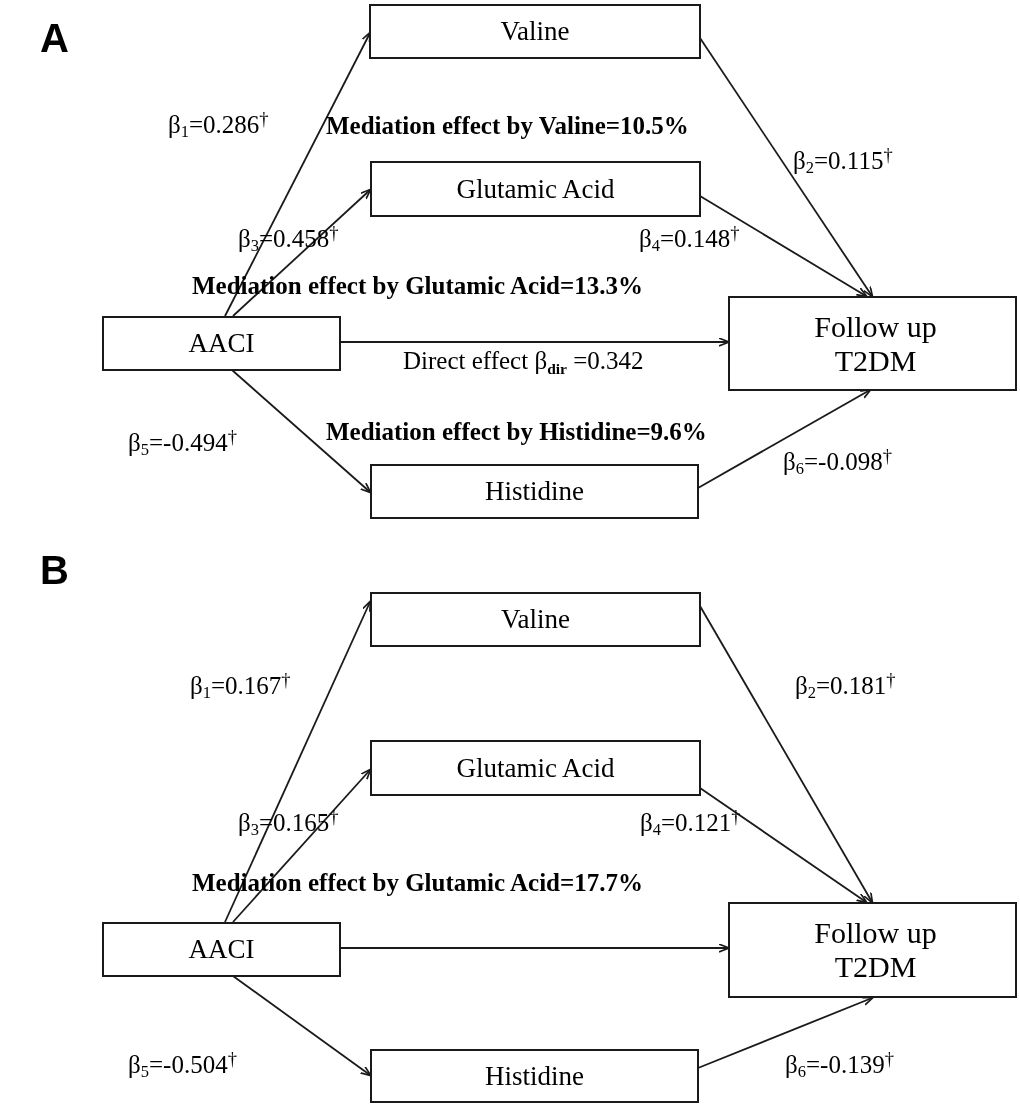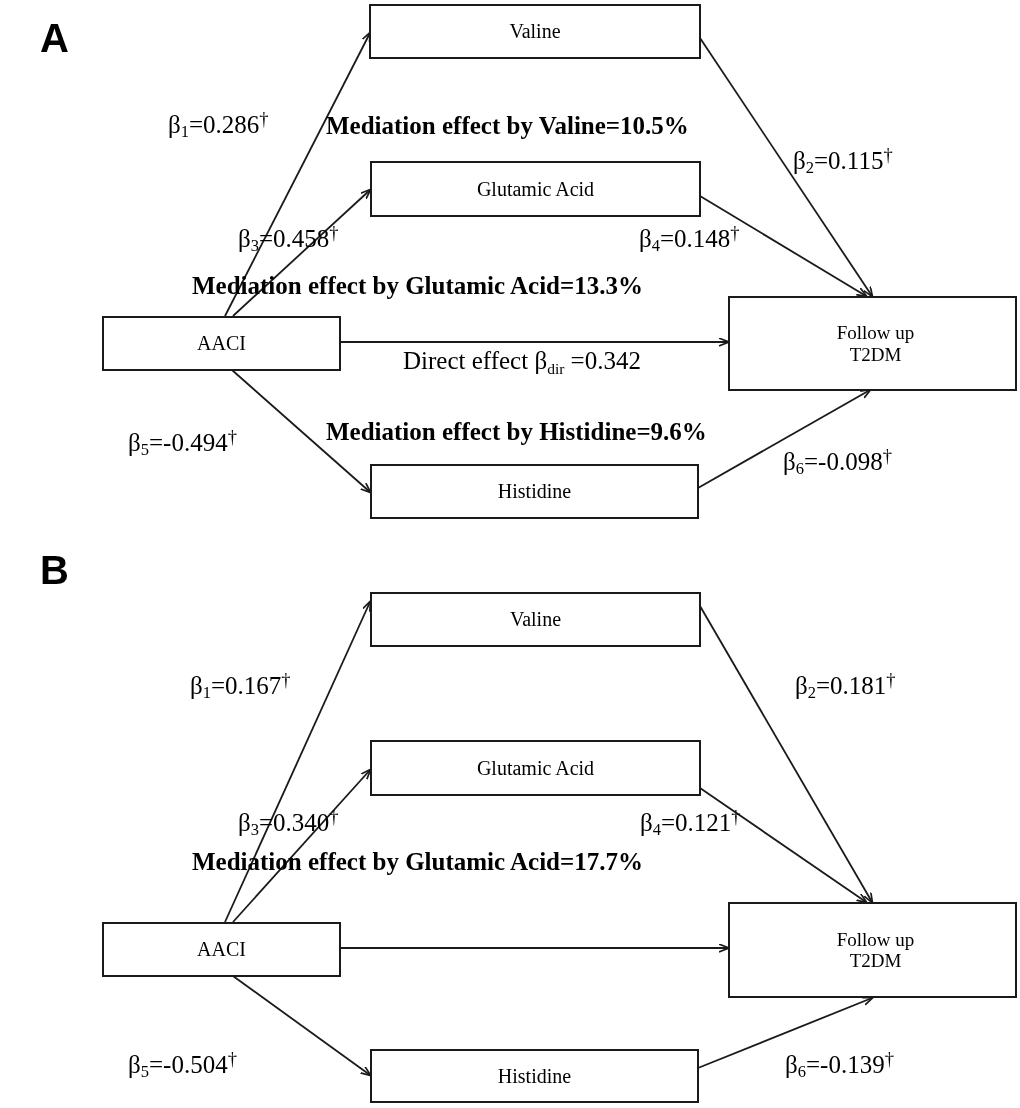--- a/index.html
+++ b/index.html
@@ -39,26 +39,26 @@
   .node-box {
     position: absolute;
     box-sizing: border-box;
     border: 2px solid #1a1a1a;
     background: #ffffff;
     display: flex;
     align-items: center;
     justify-content: center;
     text-align: center;
     font-family: "Liberation Serif", "DejaVu Serif", serif;
-    font-size: 20px;
+    font-size: 27px;
     line-height: 1.12;
     color: #000;
     z-index: 3;
   }
-  .node-box.two-line { font-size: 19px; padding-left: 6px; }
+  .node-box.two-line { font-size: 30px; padding-left: 6px; }
 
   .svg-layer {
     position: absolute;
     left: 0;
     top: 0;
     z-index: 1;
     overflow: visible;
   }
 
   .coef-label {
@@ -97,21 +97,21 @@
     z-index: 5;
     font-family: "Liberation Serif", "DejaVu Serif", serif;
     font-size: 25px;
     line-height: 1;
     white-space: nowrap;
     color: #000;
   }
   .direct-label sub {
     font-size: 0.62em;
     vertical-align: -0.3em;
-    font-weight: normal;
+    font-weight: bold;
   }
 </style>
 </head>
 <body>
 
 <div id="figure">
 
   <div class="panel" id="panel-a">
 
     <div class="panel-letter" style="left:40px; top:18px;">A</div>
@@ -208,27 +208,27 @@
       <span>Follow up</span>
       <span>T2DM</span>
     </div>
 
     <div class="node-box" style="left:370px; top:509px; width:329px; height:54px;">Histidine</div>
 
     <div class="coef-label" style="left:190px; top:131px;"><span>β</span><sub>1</sub><span>=0.167</span><sup>†</sup></div>
 
     <div class="coef-label" style="left:795px; top:131px;"><span>β</span><sub>2</sub><span>=0.181</span><sup>†</sup></div>
 
-    <div class="coef-label" style="left:238px; top:268px;"><span>β</span><sub>3</sub><span>=0.340</span><sup>†</sup></div>
+    <div class="coef-label" style="left:238px; top:268px;"><span>β</span><sub>3</sub><span>=0.165</span><sup>†</sup></div>
 
     <div class="coef-label" style="left:640px; top:268px;"><span>β</span><sub>4</sub><span>=0.121</span><sup>†</sup></div>
 
     <div class="coef-label" style="left:128px; top:510px;"><span>β</span><sub>5</sub><span>=-0.504</span><sup>†</sup></div>
 
     <div class="coef-label" style="left:785px; top:510px;"><span>β</span><sub>6</sub><span>=-0.139</span><sup>†</sup></div>
 
 
-    <div class="mediation-label" style="left:192px; top:309px;">Mediation effect by Glutamic Acid=17.7%</div>
+    <div class="mediation-label" style="left:192px; top:330px;">Mediation effect by Glutamic Acid=17.7%</div>
 
 
   </div>
 
 </div>
 
 </body></html>

